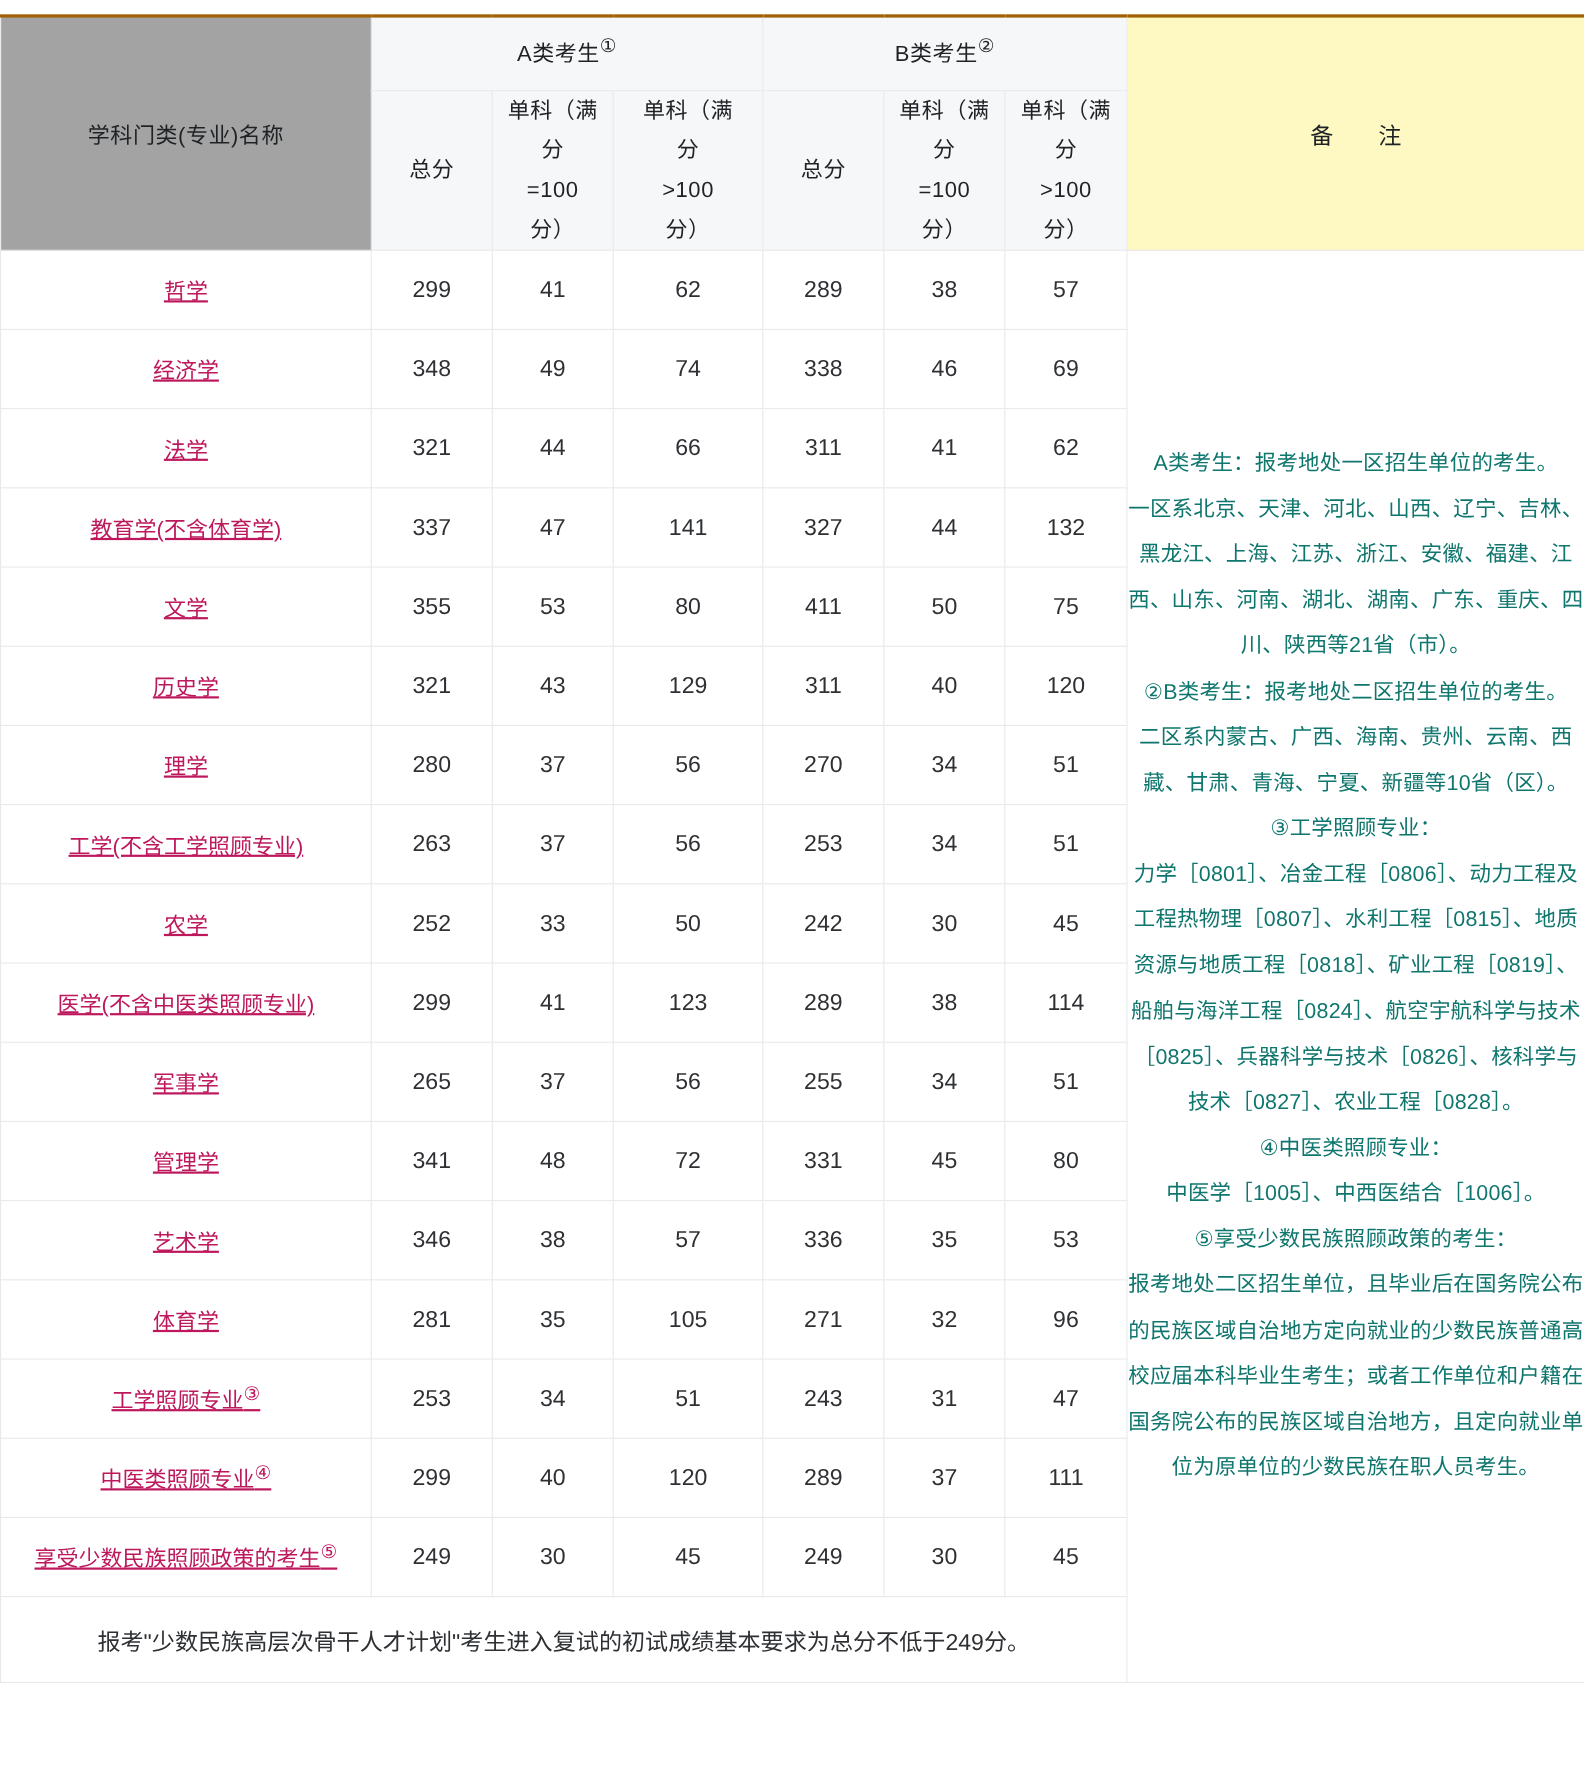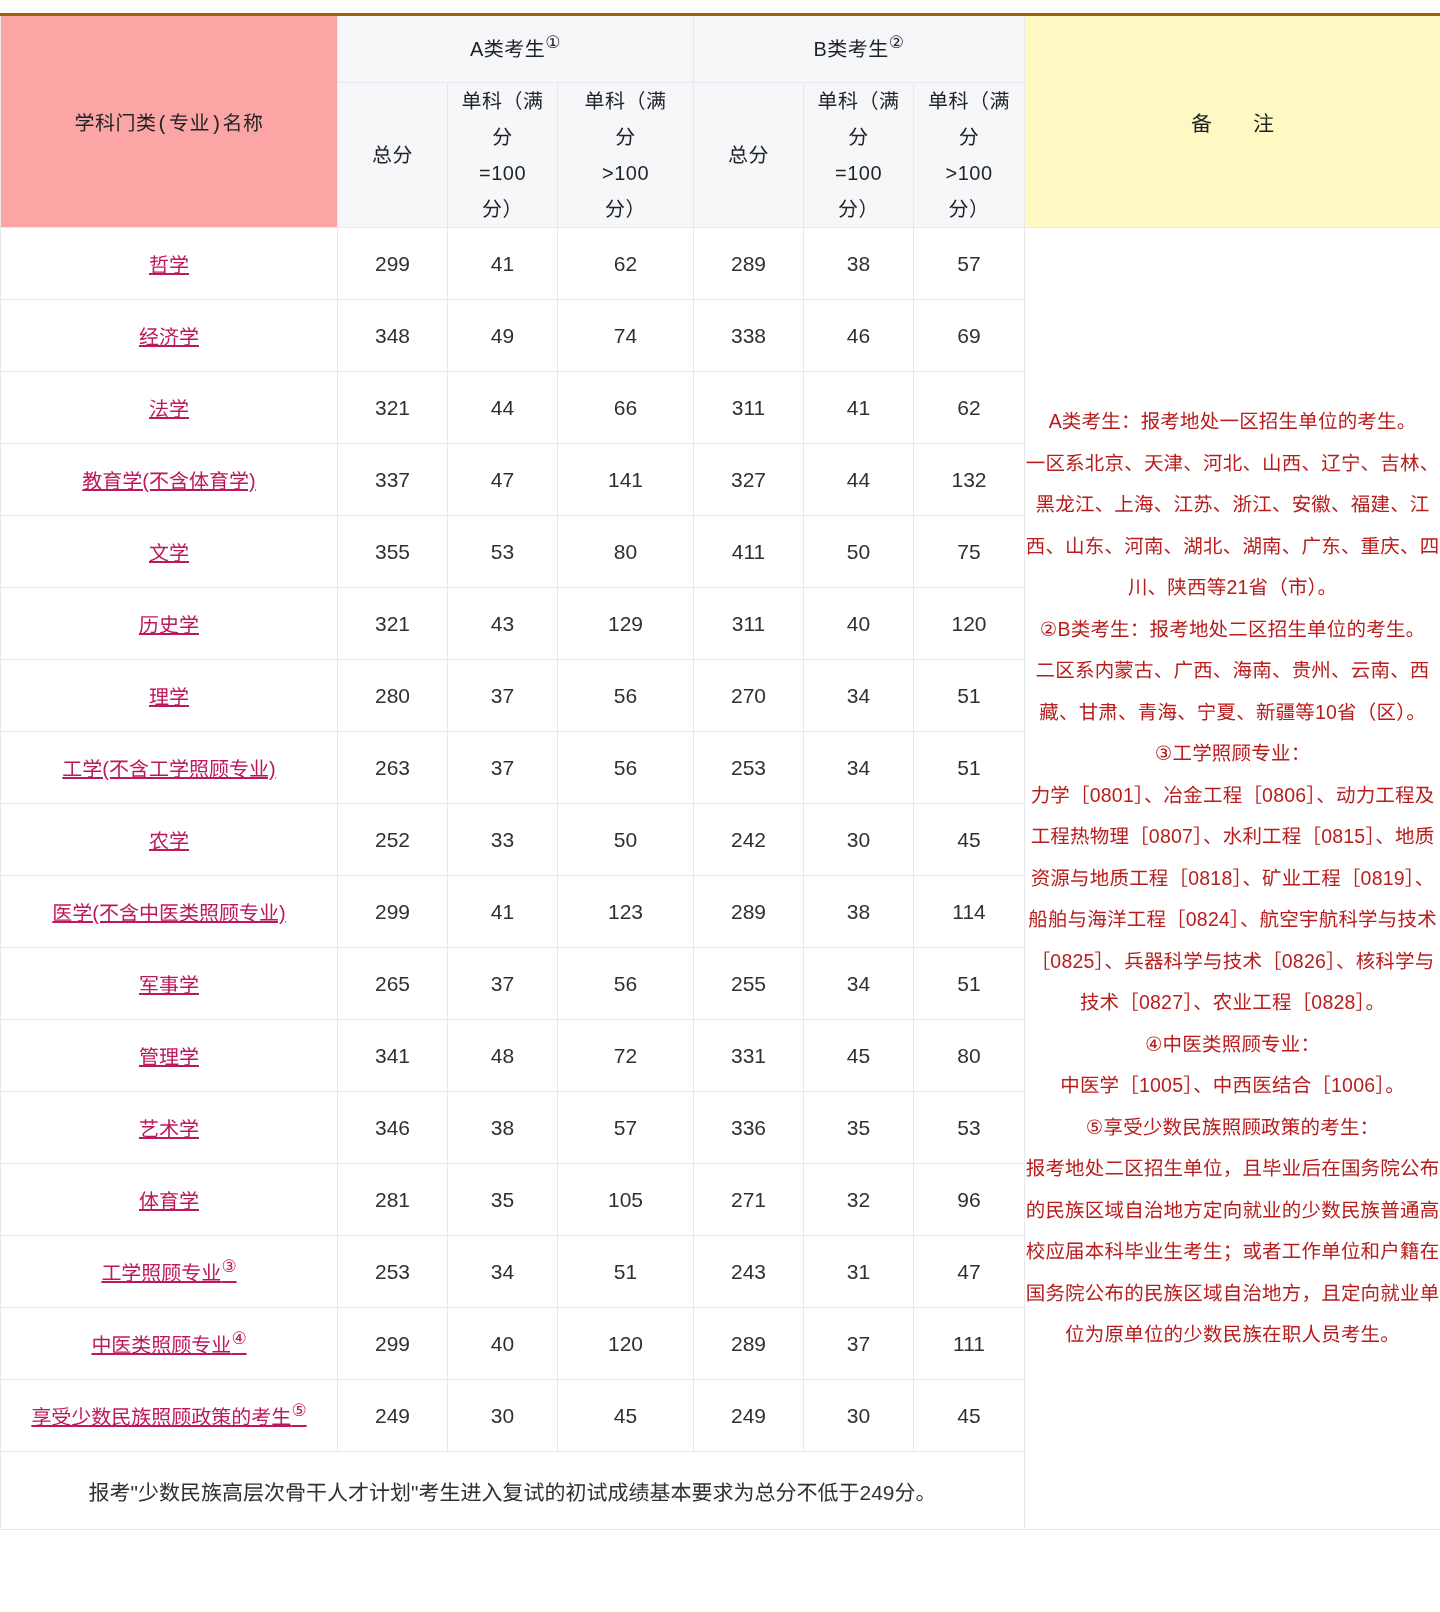--- a/index.html
+++ b/index.html
@@ -64,22 +64,21 @@
   .hdr-sub {
     height: 123px;
     font-size: 20px;
     line-height: 36px;
     padding: 6px 4px;
   }
 
   .hdr-name {
     font-size: 20px;
     font-weight: bold;
-    background: #fca5a5;
-    font-family: Liberation Mono, monospace;
+    background: #a3a3a3;
   }
 
   .hdr-note {
     font-size: 21px;
     font-weight: bold;
     background: #fef9c3;
     letter-spacing: 10px;
     text-indent: 10px;
   }
 
@@ -103,21 +102,21 @@
     font-size: 21px;
     color: #2e3033;
   }
 
   td.notes-cell {
     vertical-align: top;
     text-align: left;
     padding: 9px 18px 12px 20px;
     font-size: 19.5px;
     line-height: 41.5px;
-    color: #b91c1c;
+    color: #0f766e;
     letter-spacing: 0.2px;
     word-break: break-all;
   }
 
   td.footer-cell {
     height: 78px;
     text-align: left;
     padding: 0 0 0 22px;
     font-size: 21px;
     color: #2e3033;

